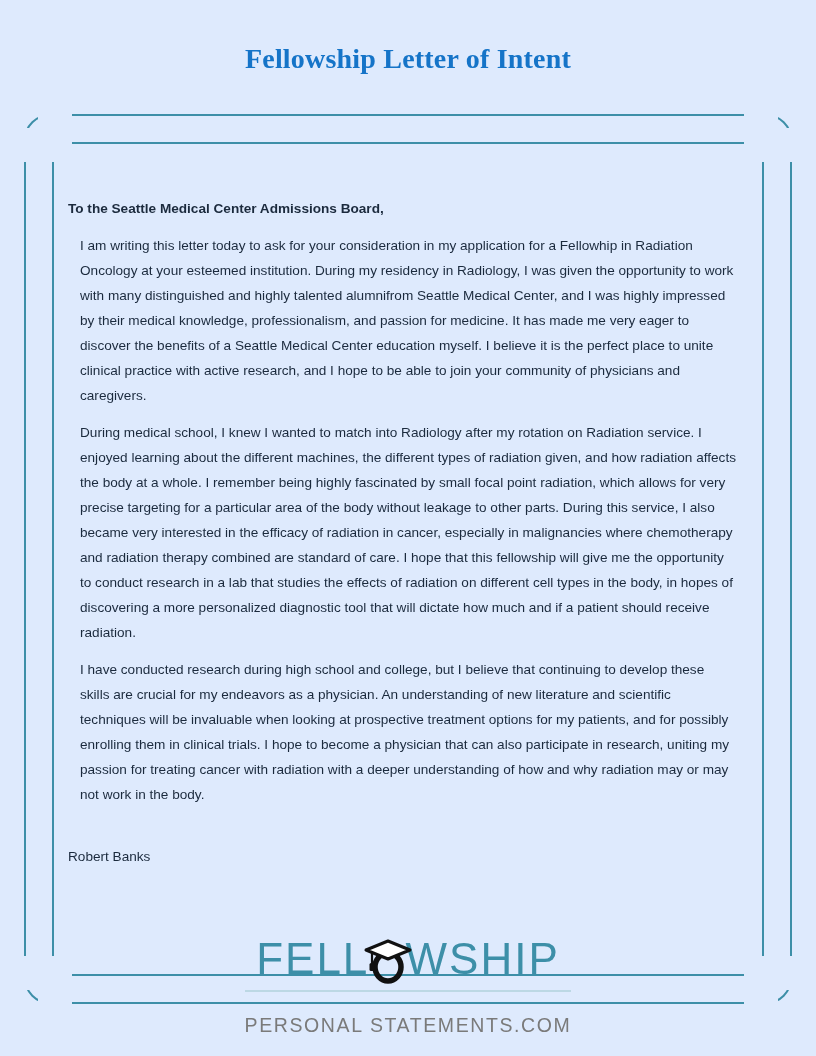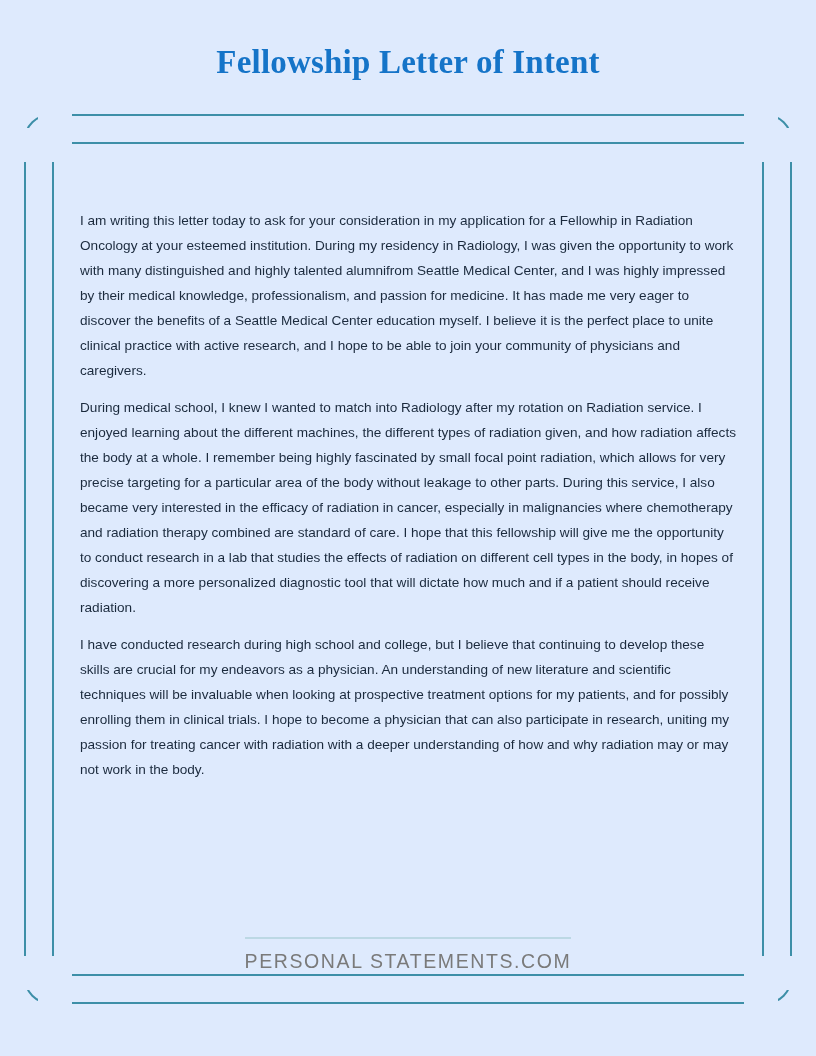--- a/index.html
+++ b/index.html
@@ -13,21 +13,21 @@
     font-family: "Liberation Sans", sans-serif;
     overflow: hidden;
     position: relative;
   }
 
   
   .page-title {
     text-align: center;
     color: #1574c8;
     font-family: "Liberation Serif", serif;
-    font-size: 33px;
+    font-size: 28px;
     font-weight: 700;
     letter-spacing: 0.2px;
     margin: 0;
     padding-top: 44px;
     line-height: 1.1;
   }
 
   
   .frame-wrap {
     position: absolute;
@@ -135,24 +135,24 @@
     top: -2px;
     width: 52px;
     height: 52px;
   }
   .logo-sub {
     color: #7a7a7a;
     font-family: "Liberation Sans", sans-serif;
     font-size: 19.5px;
     letter-spacing: 1.6px;
     line-height: 24px;
-    margin-top: 1px;
+    margin-top: 8px;
     border-top: 2px solid #bcd8e4;
     display: inline-block;
-    padding-top: 10px;
+    padding-top: 21px;
   }
 </style>
 </head>
 <body>
 
 <h1 class="page-title">Fellowship Letter of Intent</h1>
 
 <div class="frame-wrap">
   <div class="frame-outer"></div>
   <div class="frame-inner"></div>
@@ -160,20 +160,30 @@
   <div class="notch tr"></div>
   <div class="notch bl"></div>
   <div class="notch br"></div>
   <div class="notch-v tl"></div>
   <div class="notch-v tr"></div>
   <div class="notch-v bl"></div>
   <div class="notch-v br"></div>
 </div>
 
 <div class="letter">
+  <p class="salutation">To the Seattle Medical Center Admissions Board,</p>
   <p class="para">I am writing this letter today to ask for your consideration in my application for a Fellowhip in Radiation Oncology at your esteemed institution. During my residency in Radiology, I was given the opportunity to work with many distinguished and highly talented alumnifrom Seattle Medical Center, and I was highly impressed by their medical knowledge, professionalism, and passion for medicine. It has made me very eager to discover the benefits of a Seattle Medical Center education myself. I believe it is the perfect place to unite clinical practice with active research, and I hope to be able to join your community of physicians and caregivers.</p>
   <p class="para">During medical school, I knew I wanted to match into Radiology after my rotation on Radiation service. I enjoyed learning about the different machines, the different types of radiation given, and how radiation affects the body at a whole. I remember being highly fascinated by small focal point radiation, which allows for very precise targeting for a particular area of the body without leakage to other parts. During this service, I also became very interested in the efficacy of radiation in cancer, especially in malignancies where chemotherapy and radiation therapy combined are standard of care. I hope that this fellowship will give me the opportunity to conduct research in a lab that studies the effects of radiation on different cell types in the body, in hopes of discovering a more personalized diagnostic tool that will dictate how much and if a patient should receive radiation.</p>
   <p class="para">I have conducted research during high school and college, but I believe that continuing to develop these skills are crucial for my endeavors as a physician. An understanding of new literature and scientific techniques will be invaluable when looking at prospective treatment options for my patients, and for possibly enrolling them in clinical trials. I hope to become a physician that can also participate in research, uniting my passion for treating cancer with radiation with a deeper understanding of how and why radiation may or may not work in the body.</p>
+  <p class="signer">Robert Banks</p>
 </div>
 
 <div class="logo">
+  <div class="logo-main"><span>FELL</span><span class="hidden-o">O</span><span>WSHIP</span>
+    <svg class="cap-o" viewBox="0 0 52 52">
+      <ellipse cx="26" cy="33" rx="13" ry="14" fill="none" stroke="#111111" stroke-width="5.5"></ellipse>
+      <path d="M26 7 L48 16 L26 25 L4 16 Z" fill="#ffffff" stroke="#111111" stroke-width="3" stroke-linejoin="round"></path>
+      <path d="M10 19 L10 30" stroke="#111111" stroke-width="2.2" fill="none"></path>
+      <rect x="7.5" y="29" width="5" height="8" rx="1.6" fill="#111111"></rect>
+    </svg>
+  </div>
   <div><span class="logo-sub">PERSONAL STATEMENTS.COM</span></div>
 </div>
 
 </body></html>

